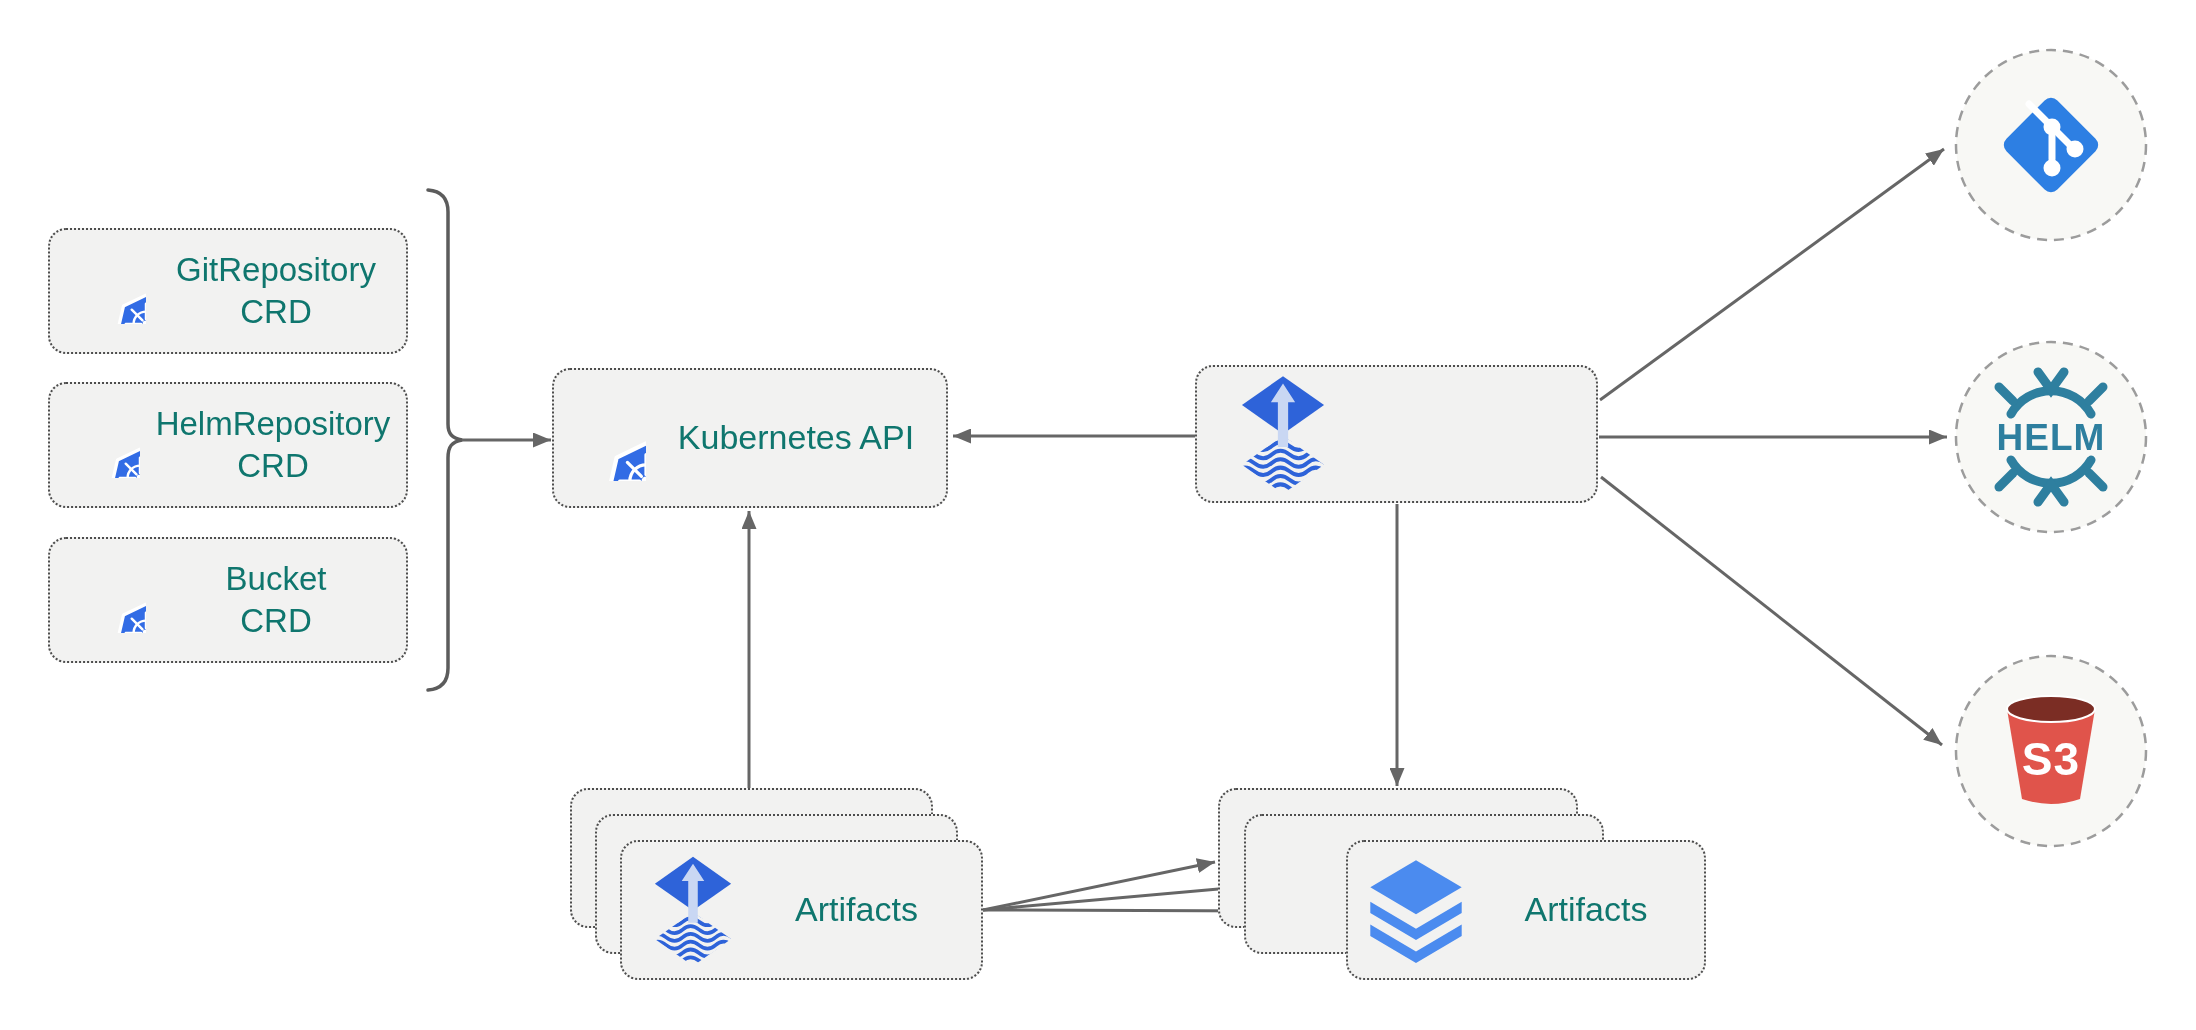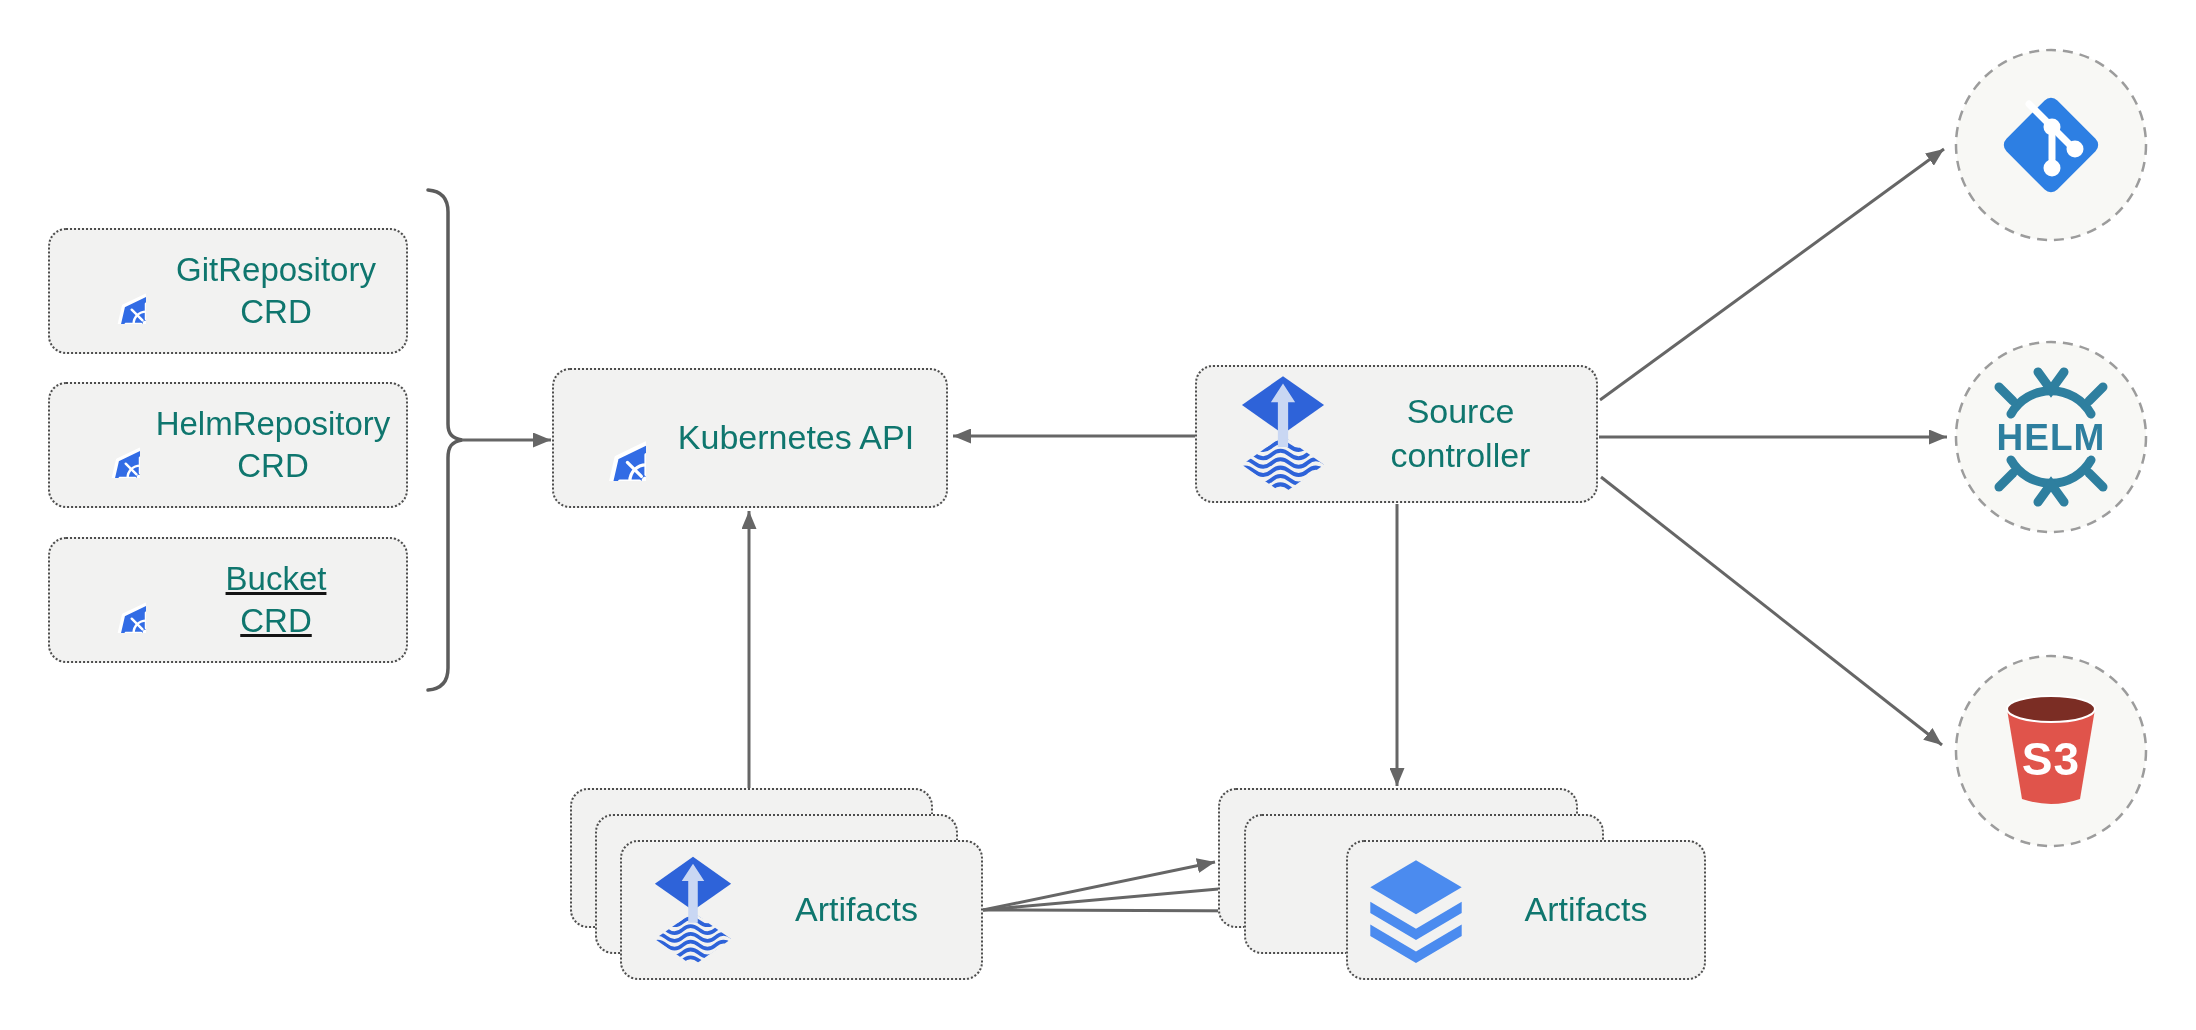--- a/index.html
+++ b/index.html
@@ -105,21 +105,21 @@
   <div class="node" style="left:48px;top:382px;width:360px;height:126px;padding-left:24px;">
     <svg width="66" height="66" viewBox="-40 -40 80 80">
         <use href="#sym-k8s"></use>
       </svg>
     <div class="lbl">
       <span>HelmRepository</span>
       <span>CRD</span>
     </div>
   </div>
 
-  <div class="node" style="left:48px;top:537px;width:360px;height:126px;padding-left:30px;text-decoration:underline;">
+  <div class="node" style="left:48px;top:537px;width:360px;height:126px;padding-left:30px;">
     <svg width="66" height="66" viewBox="-40 -40 80 80">
         <use href="#sym-k8s"></use>
       </svg>
     <div class="lbl">
       <span>Bucket</span>
       <span>CRD</span>
     </div>
   </div>
 
   <div class="node" style="left:552px;top:368px;width:396px;height:140px;padding-left:6px;">
@@ -128,24 +128,20 @@
       </svg>
     <div class="lbl" style="font-size:34px;">
       <span>Kubernetes API</span>
     </div>
   </div>
 
   <div class="node" style="left:1195px;top:365px;width:403px;height:138px;padding-left:44px;">
     <svg width="84" height="120" viewBox="0 0 90 128">
         <use href="#sym-flux"></use>
       </svg>
-    <div class="lbl" style="font-size:34px;">
-      <span>Source</span>
-      <span>controller</span>
-    </div>
   </div>
 
   <div class="node" style="left:570px;top:788px;width:363px;height:140px;z-index:1;"></div>
   <div class="node stack-back" style="left:595px;top:814px;width:363px;height:140px;"></div>
   <div class="node stack-front" style="left:620px;top:840px;width:363px;height:140px;padding-left:32px;">
     <svg width="78" height="111" viewBox="0 0 90 128">
         <use href="#sym-flux"></use>
       </svg>
     <div class="lbl" style="font-size:34px;">
       <span>Artifacts</span>

